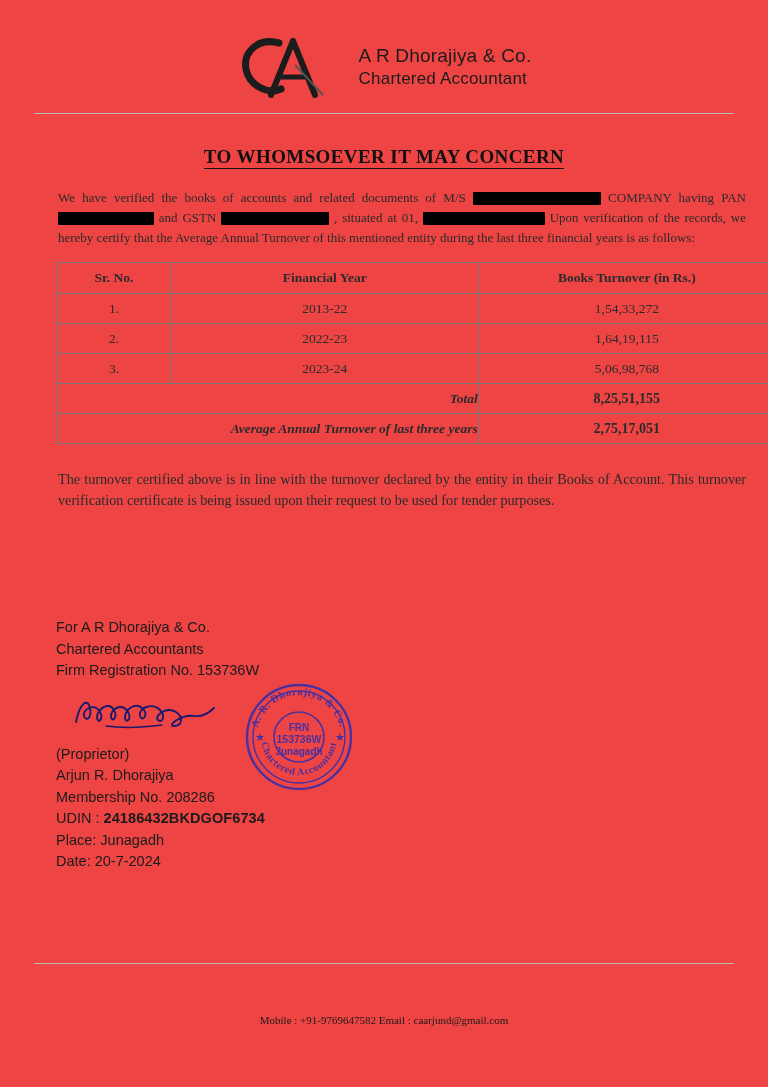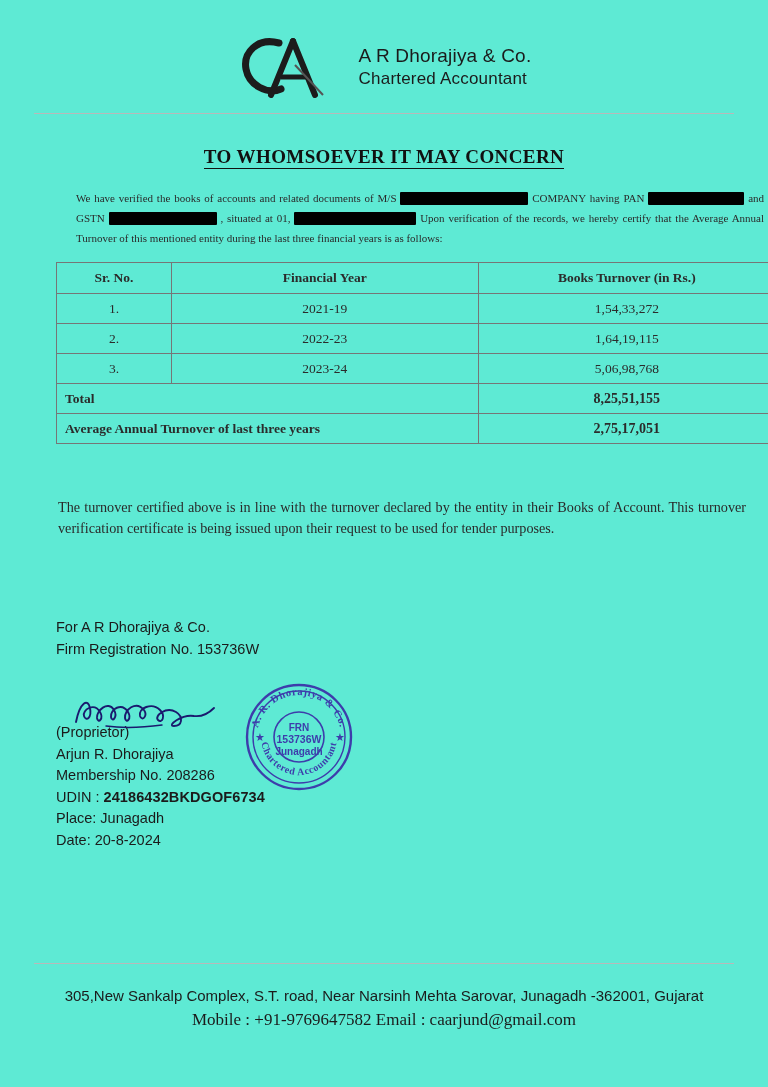--- a/index.html
+++ b/index.html
@@ -12,21 +12,21 @@
     height: 1087px;
     position: relative;
     font-family: "Liberation Sans", sans-serif;
     color: #111;
     overflow: hidden;
   }
 
   .page {
     position: absolute;
     inset: 0;
-    background: #5eead4;
+    background: #ef4444;
   }
 
   
   .letterhead {
     position: absolute;
     top: 28px;
     left: 0;
     right: 0;
     height: 78px;
     display: flex;
@@ -85,25 +85,24 @@
     padding-bottom: 1px;
   }
 
   
   .intro {
     position: absolute;
     top: 188px;
     left: 58px;
     width: 688px;
     font-family: "Liberation Serif", serif;
-    font-size: 11px;
+    font-size: 13px;
     line-height: 20px;
     color: #2a2a2a;
     text-align: justify;
-    margin-left: 18px;
   }
   .redact {
     display: inline-block;
     background: #000;
     vertical-align: middle;
     border-radius: 1px;
     height: 13px;
     position: relative;
     top: -1px;
   }
@@ -135,40 +134,40 @@
     font-weight: bold;
     font-size: 13.5px;
     height: 30px;
   }
   .tbl tbody td { height: 29px; }
   .row-total td,
   .row-avg td {
     font-weight: bold;
   }
   .lbl-left {
-    text-align: left;
+    text-align: right;
     padding-left: 8px !important;
+    font-style: italic;
   }
   .val-bold {
     font-weight: bold;
     font-size: 14px;
   }
 
   
   .closing {
     position: absolute;
     top: 469px;
     left: 58px;
     width: 688px;
     font-family: "Liberation Serif", serif;
     font-size: 14.2px;
     line-height: 21px;
     color: #2a2a2a;
     text-align: justify;
-    margin-top: 28px;
   }
 
   
   .sign-block {
     position: absolute;
     top: 617px;
     left: 56px;
     font-size: 14.5px;
     line-height: 21.5px;
     color: #1b1b1b;
@@ -219,21 +218,21 @@
     right: 0;
     text-align: center;
     color: #1b1b1b;
   }
   .footer .f1 {
     font-size: 15px;
     line-height: 24px;
   }
   .footer .f2 {
     font-family: "Liberation Serif", serif;
-    font-size: 17px;
+    font-size: 11px;
     line-height: 24px;
   }
 </style>
 </head>
 <body>
 
 <div class="page">
 
   <div class="letterhead">
     <div class="logo">
@@ -272,21 +271,21 @@
     <thead>
       <tr>
         <td class="c-sr">Sr. No.</td>
         <td class="c-fy">Financial Year</td>
         <td class="c-to">Books Turnover  (in Rs.)</td>
       </tr>
     </thead>
     <tbody>
       <tr>
         <td class="c-sr">1.</td>
-        <td class="c-fy">2021-19</td>
+        <td class="c-fy">2013-22</td>
         <td class="c-to">1,54,33,272</td>
       </tr>
       <tr>
         <td class="c-sr">2.</td>
         <td class="c-fy">2022-23</td>
         <td class="c-to">1,64,19,115</td>
       </tr>
       <tr>
         <td class="c-sr">3.</td>
         <td class="c-fy">2023-24</td>
@@ -300,31 +299,32 @@
         <td class="lbl-left" colspan="2">Average Annual Turnover of last three years</td>
         <td class="c-to val-bold">2,75,17,051</td>
       </tr>
     </tbody>
   </table>
 
   <div class="closing">The turnover certified above is in line with the turnover declared by the entity in their Books of Account. This turnover verification certificate is being issued upon their request to be used for tender purposes.</div>
 
   <div class="sign-block">
     <div class="line">For A R Dhorajiya &amp; Co.</div>
+    <div class="line">Chartered Accountants</div>
     <div class="line">Firm Registration No. 153736W</div>
     <div class="sig-gap"></div>
     <div class="line">(Proprietor)</div>
     <div class="line">Arjun R. Dhorajiya</div>
     <div class="line">Membership No. 208286</div>
     <div class="line">
       <span>UDIN :</span>
       <span class="udin-code">24186432BKDGOF6734</span>
     </div>
     <div class="line">Place: Junagadh</div>
-    <div class="line">Date: 20-8-2024</div>
+    <div class="line">Date: 20-7-2024</div>
   </div>
 
   <div class="handsig">
     <svg width="150" height="40" viewBox="0 0 150 40" xmlns="http://www.w3.org/2000/svg">
       <path d="M6 30 C10 10, 18 6, 20 16 C22 26, 16 30, 14 24 C12 18, 24 10, 30 20 C34 27, 28 32, 27 26 C26 19, 38 8, 44 18 C48 25, 42 31, 41 25 C40 17, 52 10, 58 20 C62 27, 56 32, 55 26 C54 18, 66 8, 74 18 C78 24, 72 30, 70 24 C68 16, 82 10, 90 18 C96 24, 92 32, 88 28 C84 24, 96 14, 106 20 C114 25, 112 34, 104 34 C96 34, 112 22, 124 24 C132 25, 138 22, 144 16" fill="none" stroke="#1a1a6e" stroke-width="1.9" stroke-linecap="round"></path>
       <path d="M36 34 C50 36, 70 36, 92 33" fill="none" stroke="#1a1a6e" stroke-width="1.4" stroke-linecap="round"></path>
     </svg>
   </div>
 
   <div class="stamp">
@@ -345,17 +345,16 @@
       <text x="56" y="50" text-anchor="middle" font-family="Liberation Sans, sans-serif" font-size="10" font-weight="bold" fill="#3b2fa8">FRN</text>
       <text x="56" y="62" text-anchor="middle" font-family="Liberation Sans, sans-serif" font-size="10.5" font-weight="bold" fill="#3b2fa8">153736W</text>
       <text x="56" y="74" text-anchor="middle" font-family="Liberation Sans, sans-serif" font-size="10" font-weight="bold" fill="#3b2fa8">Junagadh</text>
       <text x="12" y="60" font-size="11" fill="#3b2fa8">★</text>
       <text x="92" y="60" font-size="11" fill="#3b2fa8">★</text>
     </svg>
   </div>
 
   <div class="footer-rule"></div>
   <div class="footer">
-    <div class="f1">305,New Sankalp Complex, S.T. road, Near Narsinh Mehta Sarovar, Junagadh -362001, Gujarat</div>
     <div class="f2">Mobile : +91-9769647582  Email : caarjund@gmail.com</div>
   </div>
 
 </div>
 
 </body></html>

